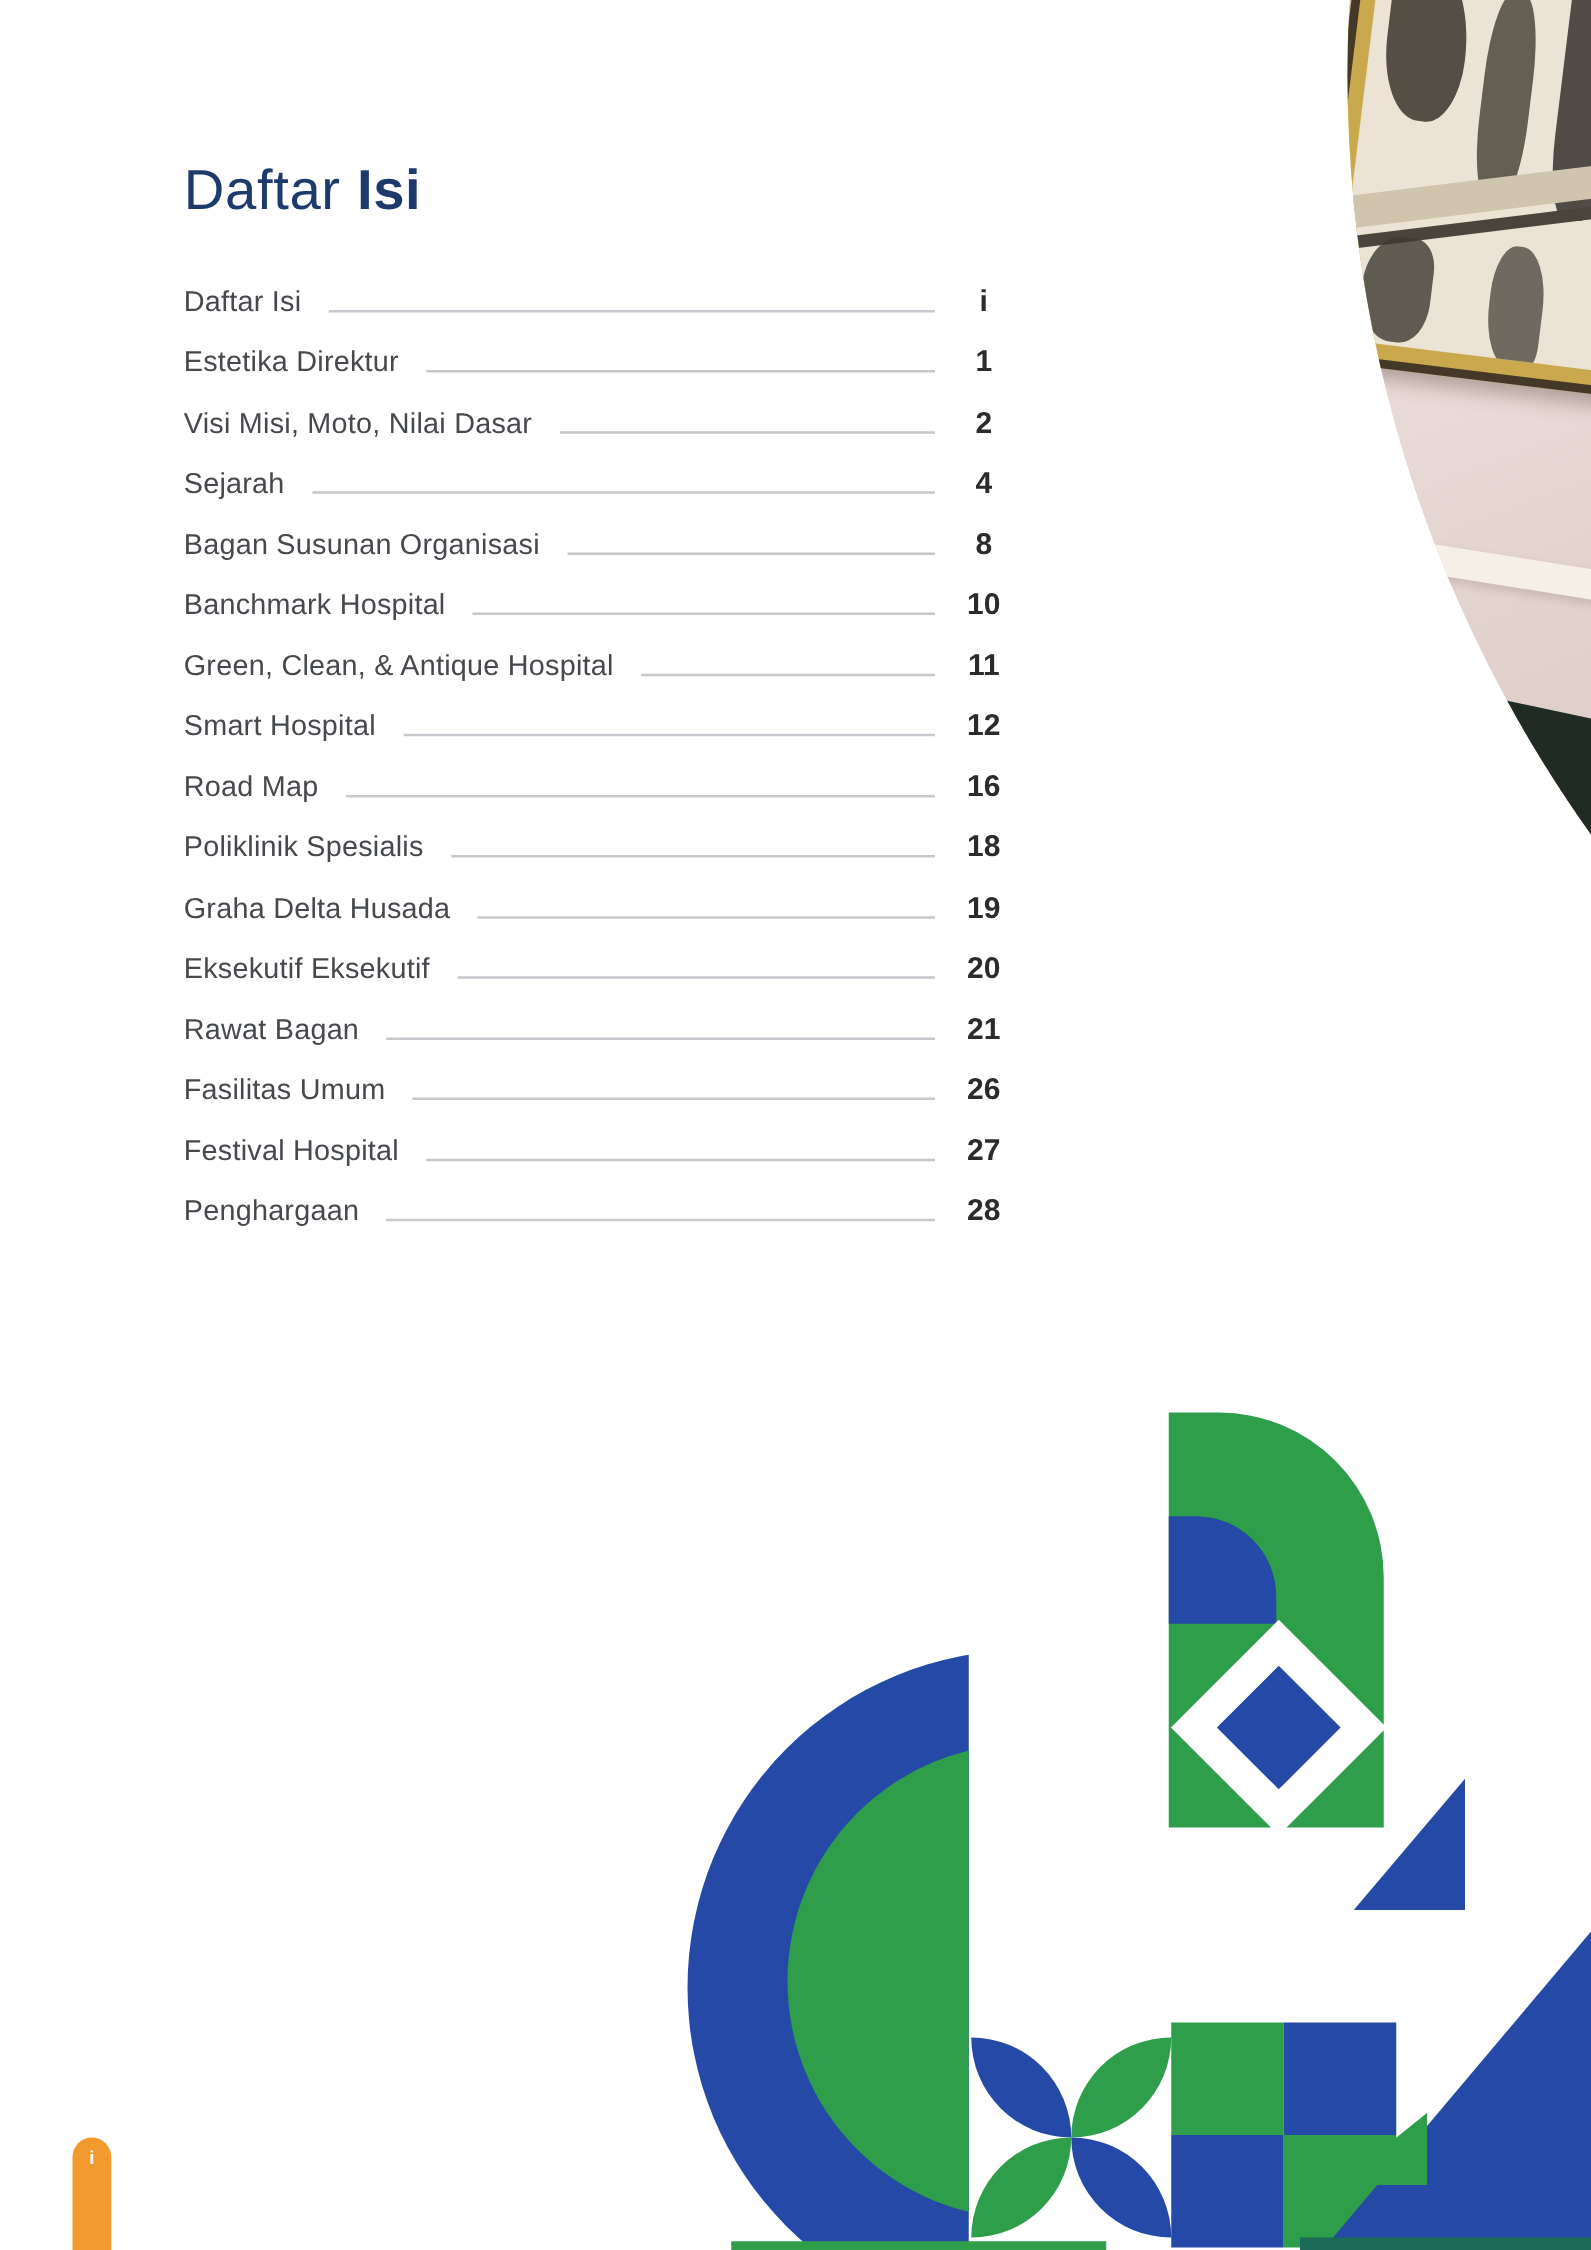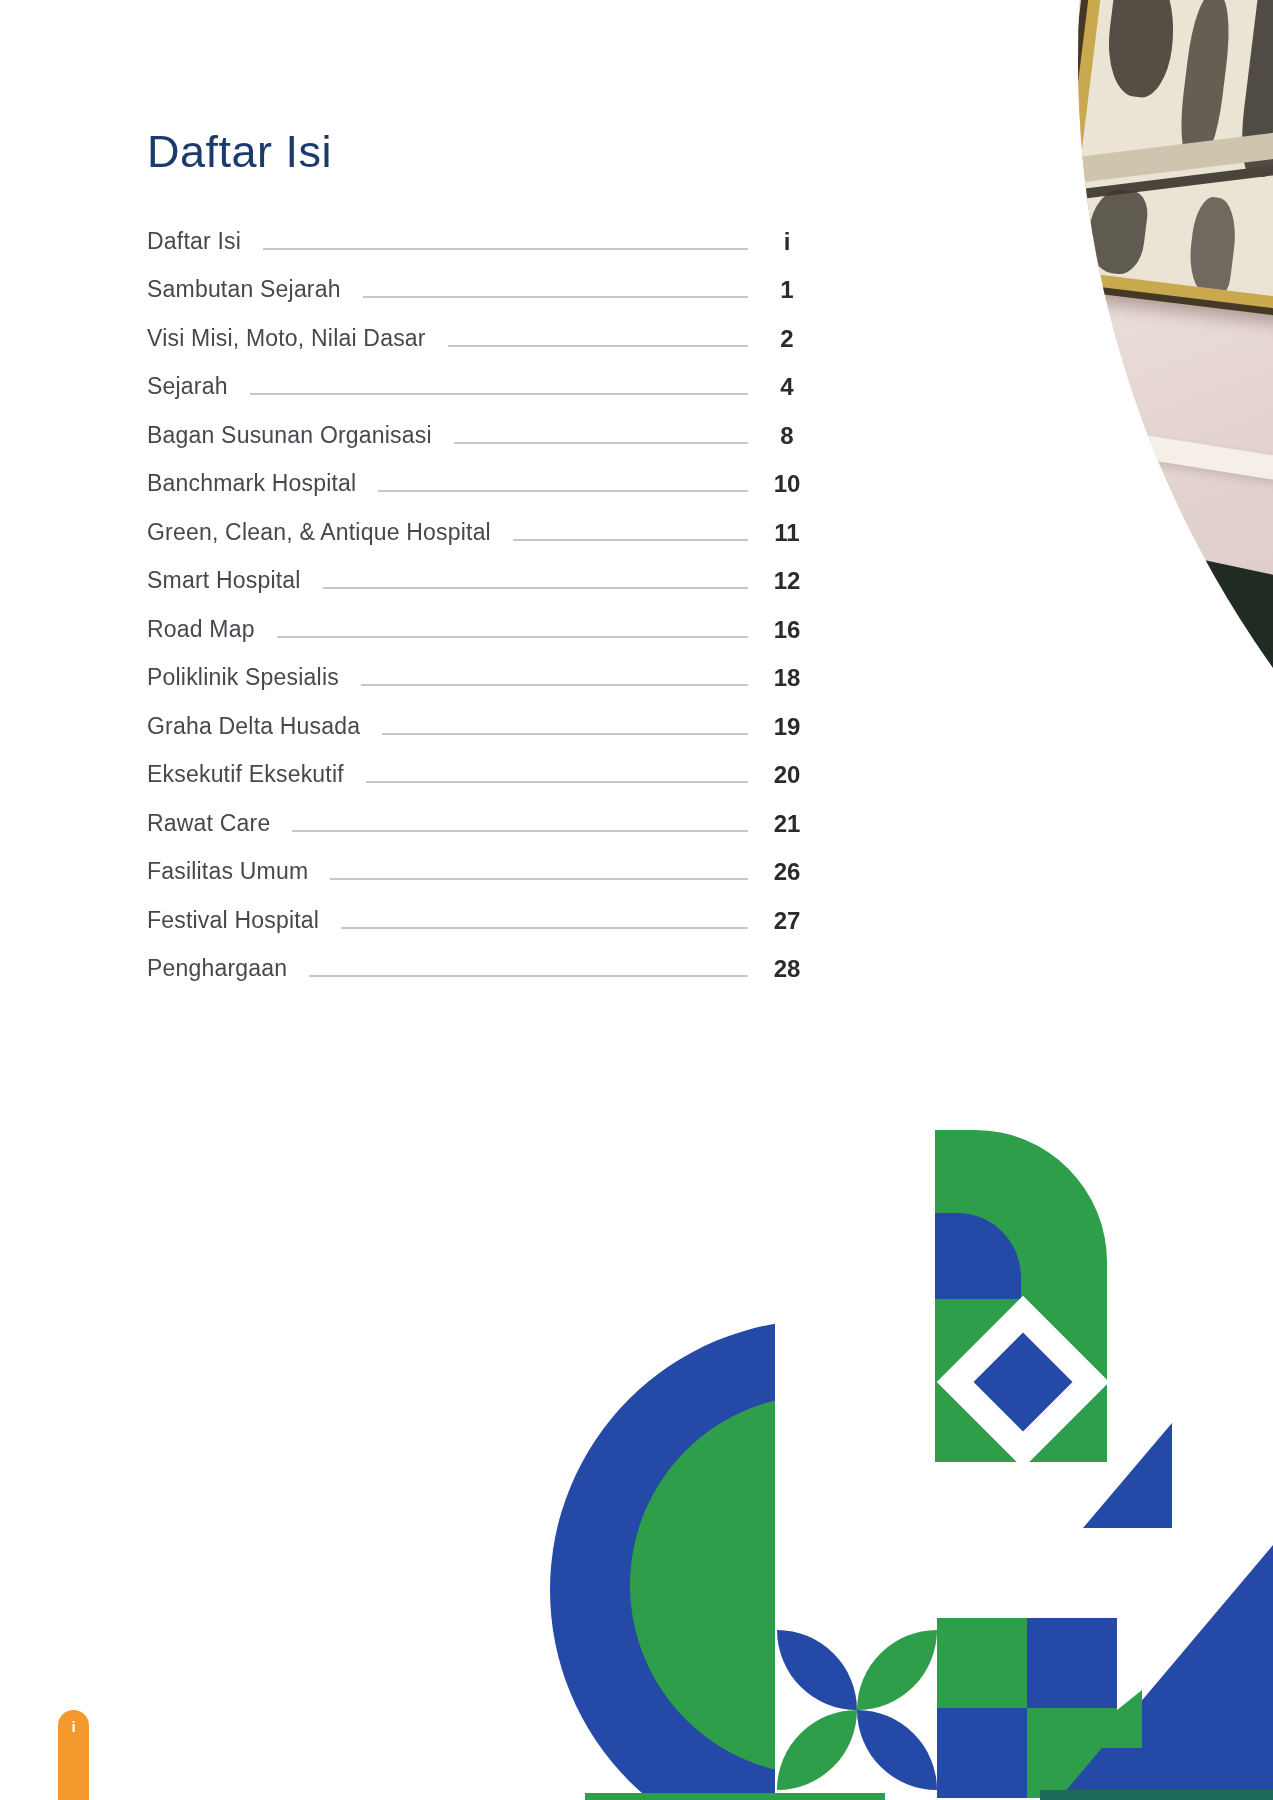--- a/index.html
+++ b/index.html
@@ -7,21 +7,21 @@
     position:relative; width:1273px; height:1800px; background:#ffffff;
     overflow:hidden; font-family:"Liberation Sans", sans-serif;
   }
 
   
   .title {
     position:absolute; left:147px; top:126px; margin:0;
     font-size:45px; font-weight:400; color:var(--navy);
     letter-spacing:0.5px;
   }
-  .title b { font-weight:400; }
+  .title b { font-weight:700; }
 
   
   #toc { position:absolute; left:147px; top:206px; width:671px; }
   .toc-row { display:flex; align-items:flex-end; height:48.5px; }
   .toc-row.two-line { height:76px; }
   .toc-label { font-size:23px; line-height:27px; color:var(--text); letter-spacing:0.2px; }
   .toc-label div { white-space:nowrap; }
   .leader {
     flex:1 1 auto; min-width:30px;
     border-bottom:2px solid var(--leader-line);
@@ -133,21 +133,21 @@
   <div id="toc">
       <div class="toc-row">
         <div class="toc-label">
           <div>Daftar Isi</div>
         </div>
         <span class="leader"></span>
         <span class="toc-page">i</span>
       </div>
       <div class="toc-row">
         <div class="toc-label">
-          <div>Sambutan Sejarah</div>
+          <div>Estetika Direktur</div>
         </div>
         <span class="leader"></span>
         <span class="toc-page">1</span>
       </div>
       <div class="toc-row">
         <div class="toc-label">
           <div>Visi Misi, Moto, Nilai Dasar</div>
         </div>
         <span class="leader"></span>
         <span class="toc-page">2</span>
@@ -210,21 +210,21 @@
       </div>
       <div class="toc-row">
         <div class="toc-label">
           <div>Eksekutif Eksekutif</div>
         </div>
         <span class="leader"></span>
         <span class="toc-page">20</span>
       </div>
       <div class="toc-row">
         <div class="toc-label">
-          <div>Rawat Care</div>
+          <div>Rawat Bagan</div>
         </div>
         <span class="leader"></span>
         <span class="toc-page">21</span>
       </div>
       <div class="toc-row">
         <div class="toc-label">
           <div>Fasilitas Umum</div>
         </div>
         <span class="leader"></span>
         <span class="toc-page">26</span>

